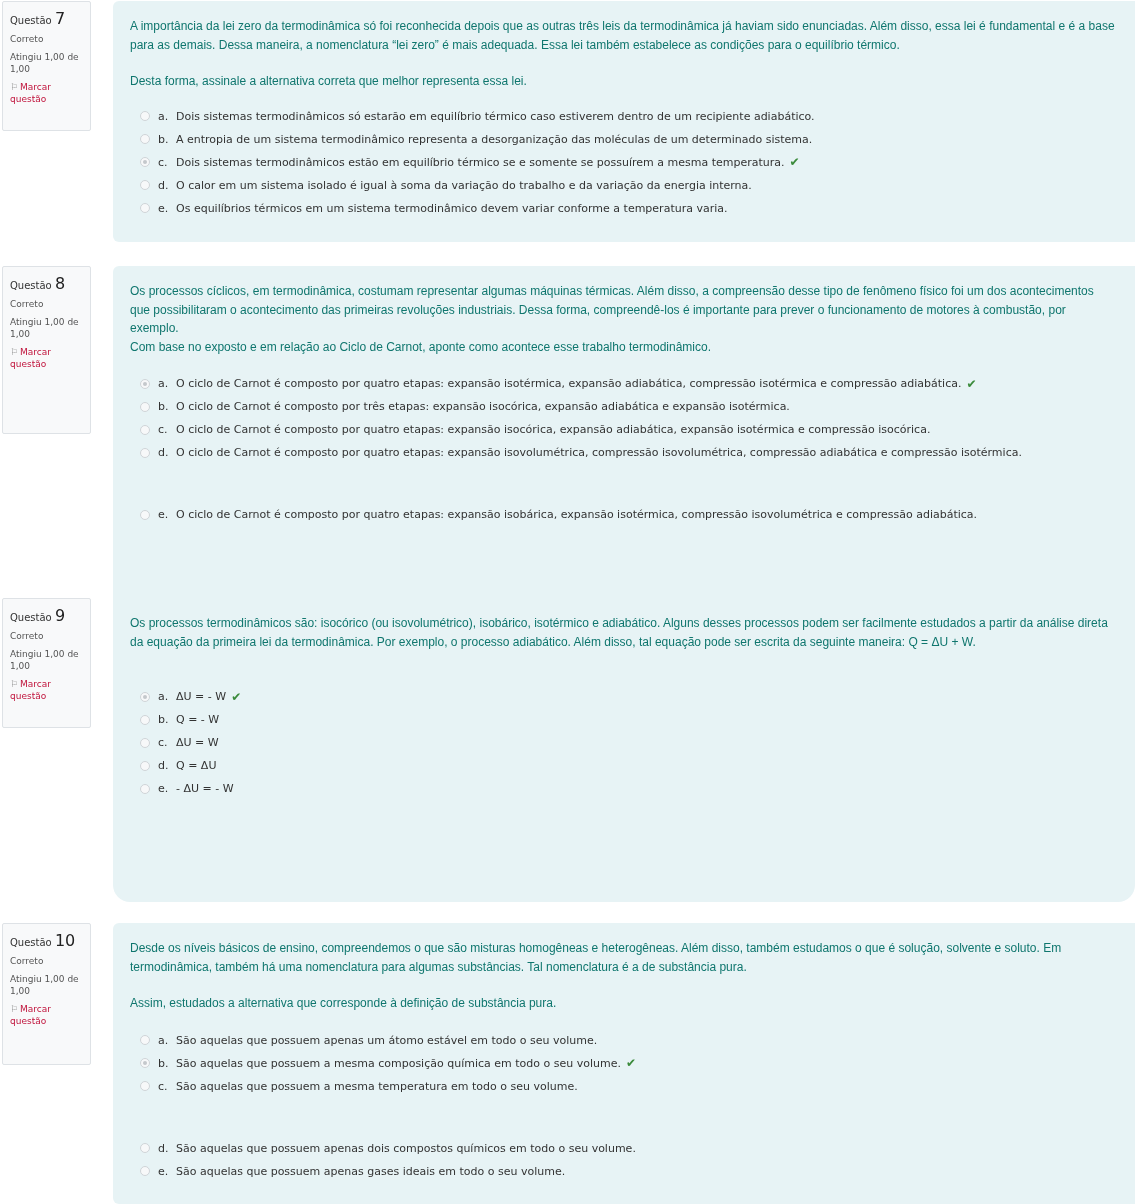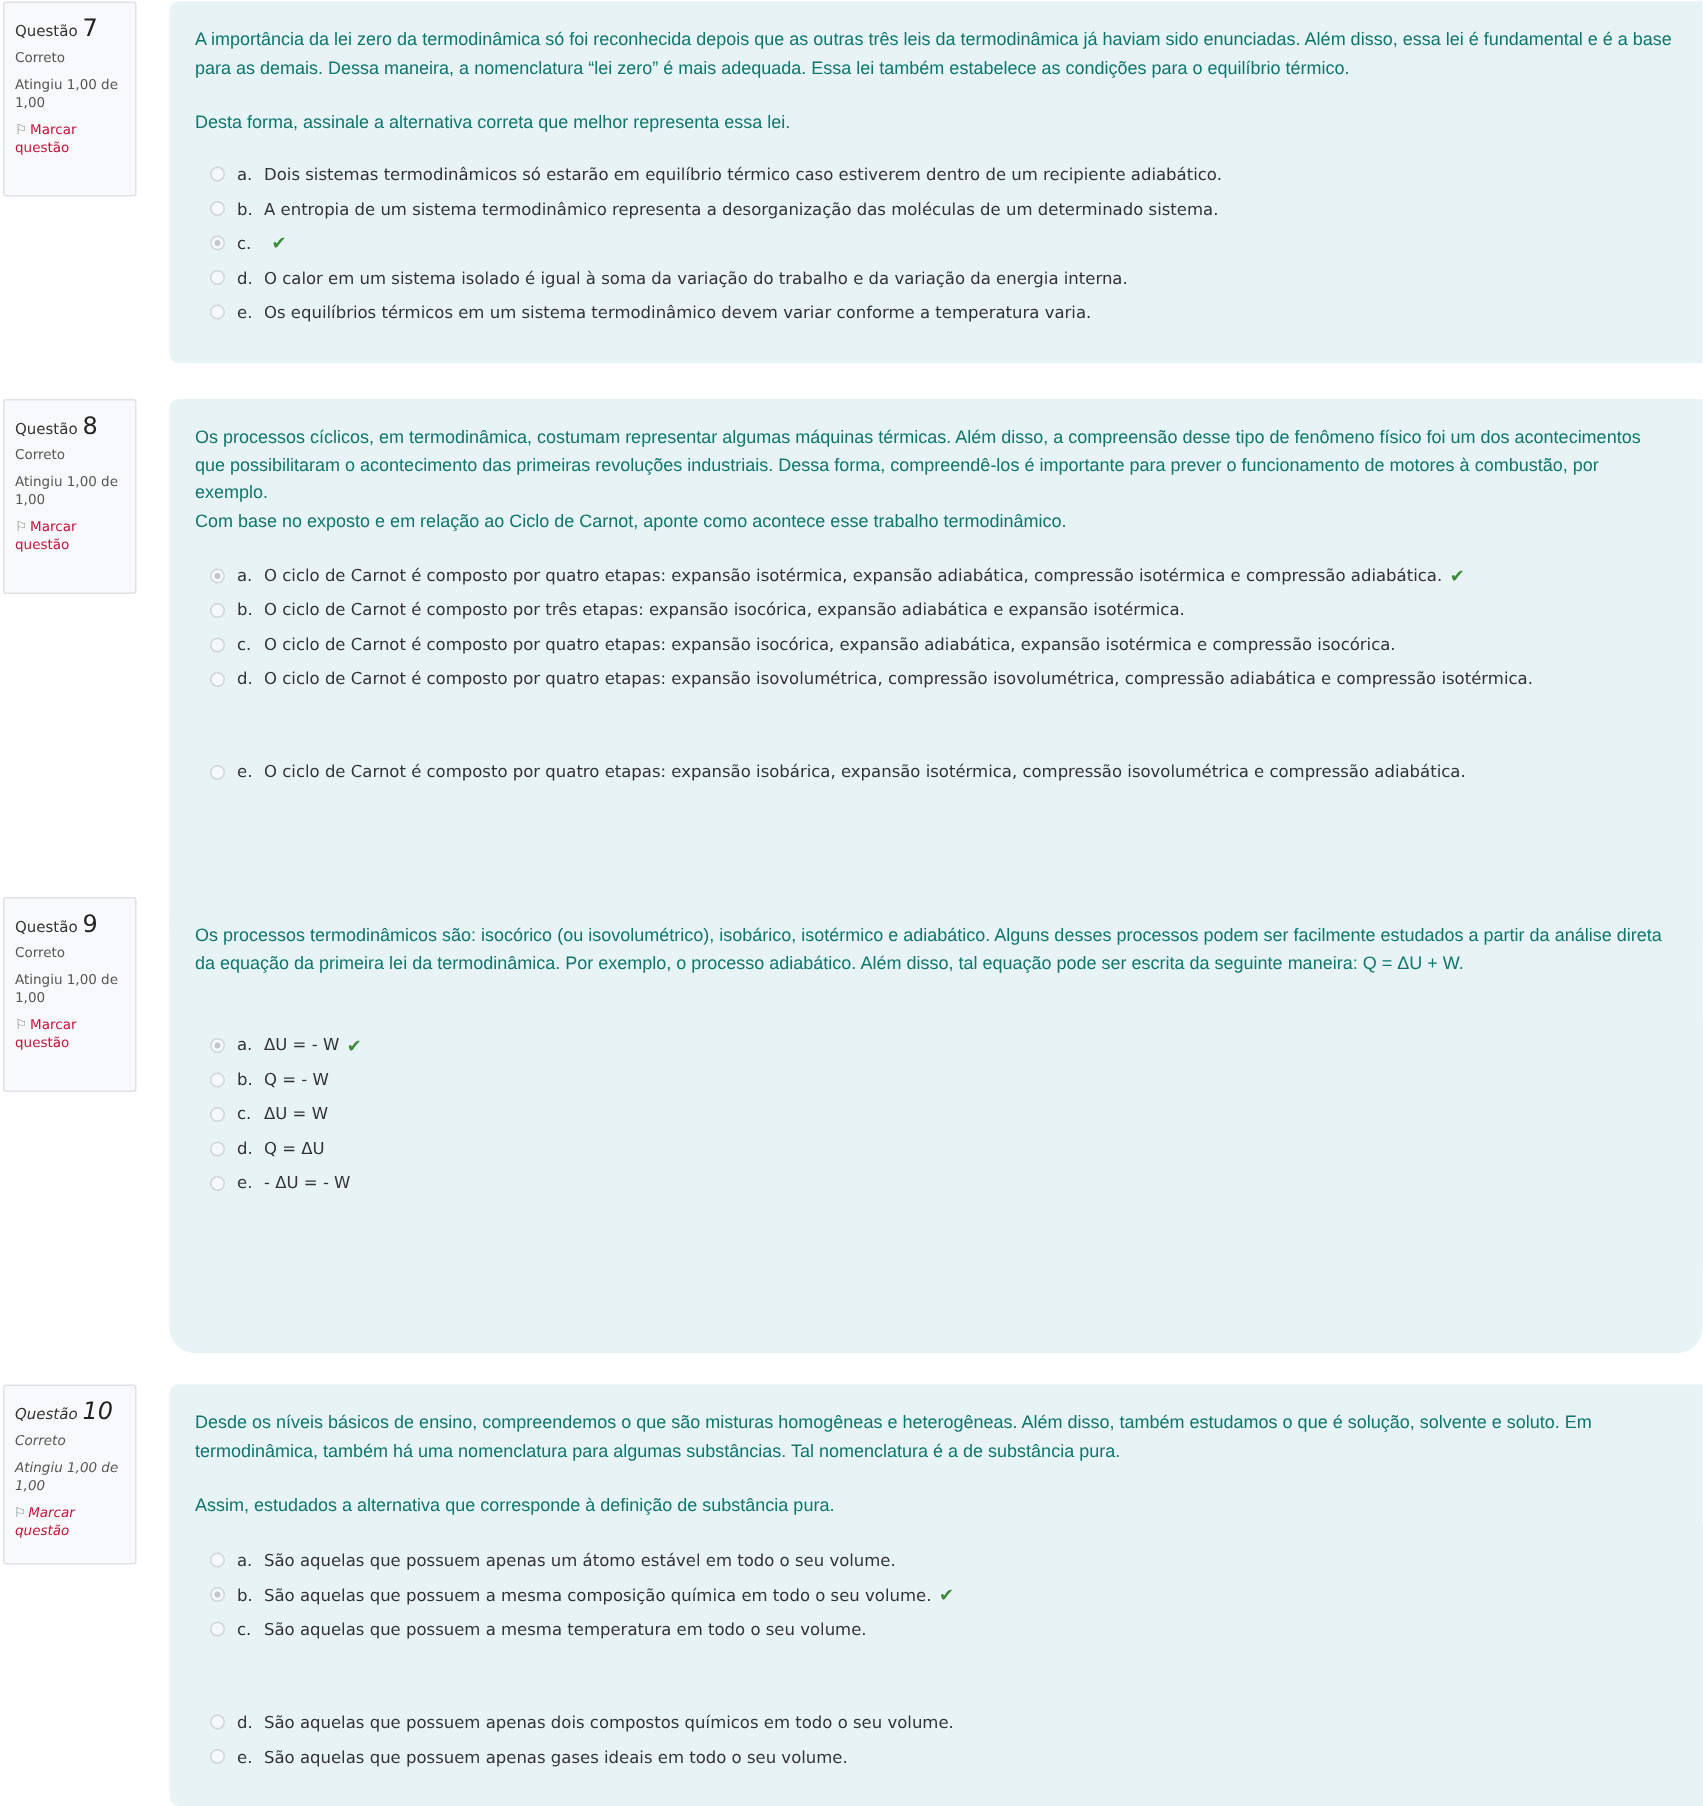--- a/index.html
+++ b/index.html
@@ -62,38 +62,39 @@
           <span>Dois sistemas termodinâmicos só estarão em equilíbrio térmico caso estiverem dentro de um recipiente adiabático.</span>
         </div>
       <div class="opt">
           <span class="radio"></span>
           <span class="letter">b.</span>
           <span>A entropia de um sistema termodinâmico representa a desorganização das moléculas de um determinado sistema.</span>
         </div>
       <div class="opt">
           <span class="radio checked"></span>
           <span class="letter">c.</span>
+          <span>Dois sistemas termodinâmicos estão em equilíbrio térmico se e somente se possuírem a mesma temperatura.</span>
           <span class="check">✔</span>
         </div>
       <div class="opt">
           <span class="radio"></span>
           <span class="letter">d.</span>
           <span>O calor em um sistema isolado é igual à soma da variação do trabalho e da variação da energia interna.</span>
         </div>
       <div class="opt">
           <span class="radio"></span>
           <span class="letter">e.</span>
           <span>Os equilíbrios térmicos em um sistema termodinâmico devem variar conforme a temperatura varia.</span>
         </div>
     </div>
   </div>
 </div>
 
 <div class="que" style="top:266px;">
-  <div class="info" style="top:0;height:130px;">
+  <div class="info" style="top:0;height:168px;">
     <div class="qno-line">
       <span>Questão</span>
       <span class="qno">8</span>
     </div>
     <div class="state">Correto</div>
     <div class="grade">
       <div>Atingiu 1,00 de</div>
       <div>1,00</div>
     </div>
     <div class="flag">
@@ -184,21 +185,21 @@
       <div class="opt">
           <span class="radio"></span>
           <span class="letter">e.</span>
           <span>- ΔU = - W</span>
         </div>
     </div>
   </div>
 </div>
 
 <div class="que" style="top:923px;">
-  <div class="info" style="top:0;height:120px;font-style:italic;">
+  <div class="info" style="top:0;height:142px;">
     <div class="qno-line">
       <span>Questão</span>
       <span class="qno">10</span>
     </div>
     <div class="state">Correto</div>
     <div class="grade">
       <div>Atingiu 1,00 de</div>
       <div>1,00</div>
     </div>
     <div class="flag">

